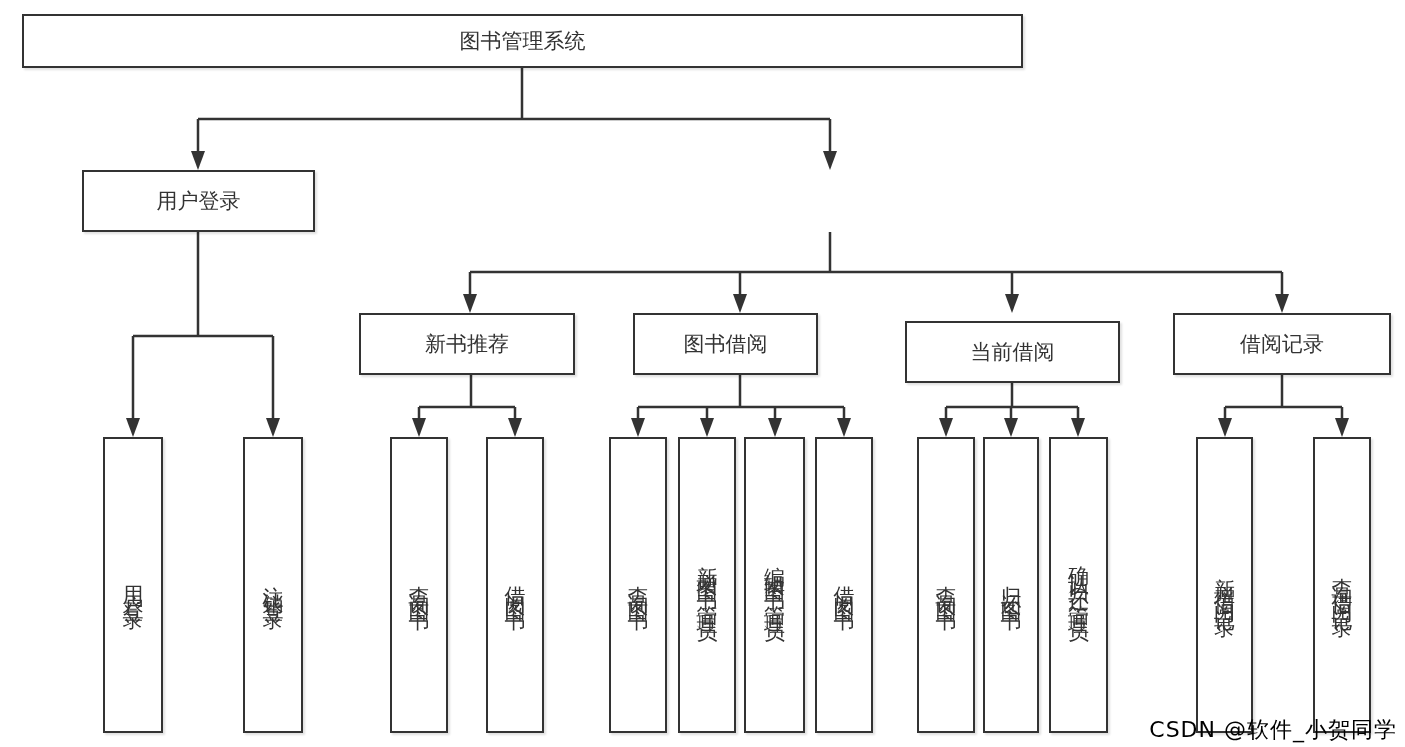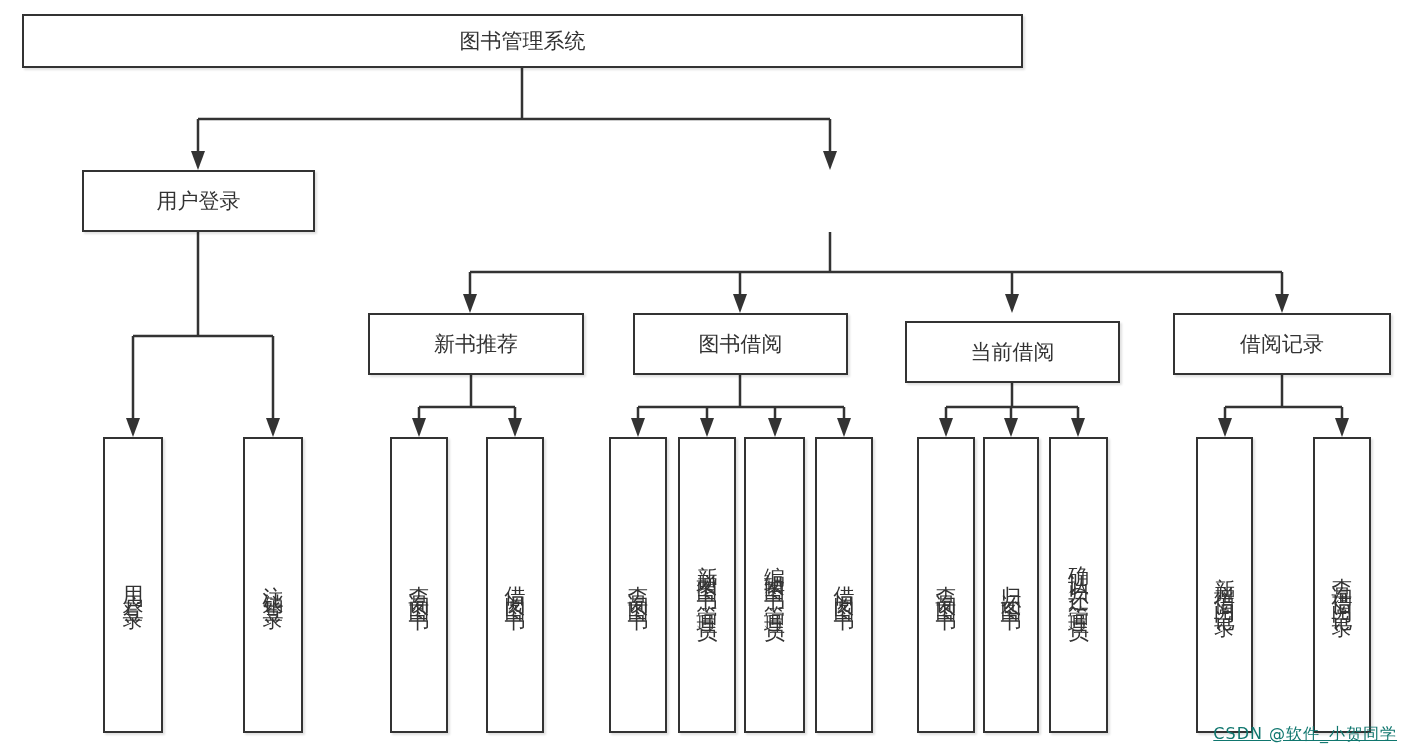--- a/index.html
+++ b/index.html
@@ -39,26 +39,25 @@
     writing-mode: vertical-rl;
     text-orientation: mixed;
     letter-spacing: 8px;
     line-height: 1.15;
     font-size: 21px;
   }
   .watermark {
     position: absolute;
     right: 8px;
     bottom: 2px;
-    font-size: 16px;
-    color: #0f766e;
+    font-size: 22px;
+    color: #000000;
     letter-spacing: 1px;
     white-space: nowrap;
     z-index: 5;
-    text-decoration: underline;
   }
 </style>
 </head>
 <body>
 
 <div class="canvas">
 
   <svg class="connector-layer" viewBox="0 0 1405 747" xmlns="http://www.w3.org/2000/svg">
     <path fill="none" stroke="#333333" stroke-width="2.5" d="M522 68 V119 M198 119 H830 M198 119 V152 M830 119 V152
          M198 232 V336 M133 336 H273 M133 336 V420 M273 336 V420
@@ -87,22 +86,22 @@
       <polygon points="1071,418 1085,418 1078,437"></polygon>
       <polygon points="1218,418 1232,418 1225,437"></polygon>
       <polygon points="1335,418 1349,418 1342,437"></polygon>
     </g>
   </svg>
 
   <div class="node" style="left:22px; top:14px; width:1001px; height:54px;">图书管理系统</div>
 
   <div class="node" style="left:82px; top:170px; width:233px; height:62px;">用户登录</div>
 
-  <div class="node" style="left:368px; top:313px; width:216px; height:62px;">新书推荐</div>
-  <div class="node" style="left:633px; top:313px; width:215px; height:62px;">图书借阅</div>
+  <div class="node" style="left:359px; top:313px; width:216px; height:62px;">新书推荐</div>
+  <div class="node" style="left:633px; top:313px; width:185px; height:62px;">图书借阅</div>
   <div class="node" style="left:905px; top:321px; width:215px; height:62px;">当前借阅</div>
   <div class="node" style="left:1173px; top:313px; width:218px; height:62px;">借阅记录</div>
 
   <div class="node leaf" style="left:103px; top:437px; width:60px; height:296px;">用户登录</div>
   <div class="node leaf" style="left:243px; top:437px; width:60px; height:296px;">注销登录</div>
 
   <div class="node leaf" style="left:390px; top:437px; width:58px; height:296px;">查询图书</div>
   <div class="node leaf" style="left:486px; top:437px; width:58px; height:296px;">借阅图书</div>
 
   <div class="node leaf" style="left:609px; top:437px; width:58px; height:296px;">查询图书</div>

